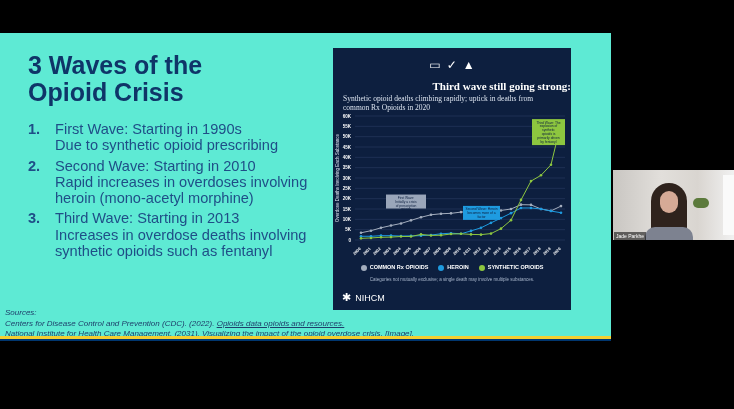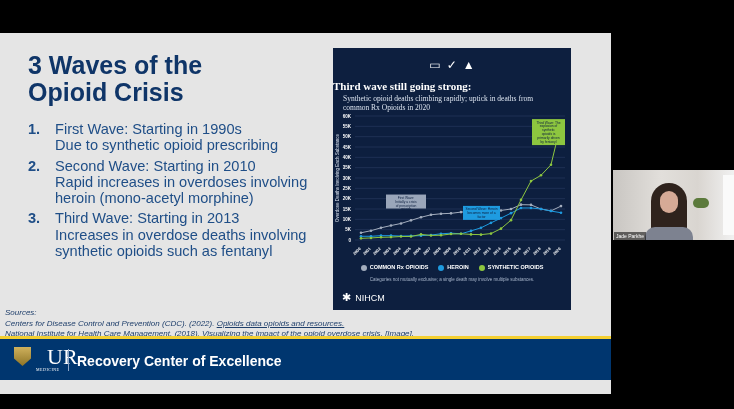--- a/index.html
+++ b/index.html
@@ -1,35 +1,35 @@
 <!DOCTYPE html>
 <html><head>
 <meta charset="utf-8">
 <style>
   html,body{margin:0;padding:0;}
   body{width:734px;height:409px;background:#000;position:relative;overflow:hidden;font-family:"Liberation Sans",sans-serif;}
-  .slide{position:absolute;left:0;top:33px;width:611px;height:361px;background:#e5e5e5;overflow:hidden;}
+  .slide{position:absolute;left:0;top:33px;width:611px;height:308px;background:#5eead4;overflow:hidden;}
   .title{position:absolute;left:28px;top:19px;margin:0;font-size:25px;line-height:27px;font-weight:bold;color:#0f3568;}
   .waves{position:absolute;left:28px;top:88px;margin:0;padding:0;list-style:none;width:300px;}
   .wave{display:flex;color:#1f4e87;font-size:14.6px;line-height:16.3px;margin-bottom:4px;}
   .wave .num{width:27px;font-weight:bold;flex:none;}
   .wave .body{flex:1;}
   .wave .name{font-weight:normal;}
   .sources{position:absolute;left:5px;top:275px;font-size:8px;line-height:10.5px;color:#1f3f6b;font-style:italic;}
   .sources a{color:#1f3f6b;text-decoration:underline;}
   .footer{position:absolute;left:0;top:303px;width:611px;height:41px;background:#00366f;border-top:3px solid #f4cf31;}
   .logo{position:absolute;left:14px;top:8px;display:flex;align-items:flex-start;}
   .shield{width:17px;height:19px;background:linear-gradient(#cfb15d,#8e7426);clip-path:polygon(0 0,100% 0,100% 60%,50% 100%,0 60%);}
   .ur{font-family:"Liberation Serif",serif;color:#fff;font-size:22px;line-height:20px;margin-left:16px;text-align:right;}
   .med{position:absolute;left:22px;top:20px;font-size:4px;color:#fff;letter-spacing:.5px;font-family:"Liberation Serif",serif;}
   .divider{position:absolute;left:68px;top:10px;width:1px;height:22px;background:#8fa6c6;}
   .rce{position:absolute;left:77px;top:14px;color:#fff;font-weight:bold;font-size:14px;}
   .chartpanel{position:absolute;left:333px;top:15px;width:238px;height:262px;background:#0d1f3f;}
   .icons{position:absolute;left:0;top:10px;width:100%;display:flex;justify-content:center;gap:6px;color:#fff;font-size:12px;}
-  .ctitle{position:absolute;left:0;top:32px;width:100%;text-align:left;color:#fff;font-family:"Liberation Serif",serif;font-weight:bold;font-size:11px;}
+  .ctitle{position:absolute;left:0;top:32px;width:100%;text-align:right;color:#fff;font-family:"Liberation Serif",serif;font-weight:bold;font-size:11px;}
   .csub{position:absolute;left:10px;top:46px;width:218px;color:#dbe3ef;font-family:"Liberation Serif",serif;font-size:7.5px;line-height:9px;}
   .plot{position:absolute;left:0;top:64px;width:238px;height:170px;}
   .legend{position:absolute;left:0;top:216px;width:100%;display:flex;justify-content:center;gap:10px;font-size:5.5px;color:#fff;font-weight:bold;}
   .legend span.dot{display:inline-block;width:6px;height:6px;border-radius:50%;margin-right:3px;vertical-align:middle;}
   .note{position:absolute;left:0;top:229px;width:100%;text-align:center;font-size:4.5px;color:#a9b7cc;}
   .nihcm{position:absolute;left:9px;top:243px;color:#fff;font-size:9px;display:flex;align-items:center;gap:4px;}
   .nihcm .star{font-size:11px;}
   .webcam{position:absolute;left:613px;top:170px;width:121px;height:70px;background:linear-gradient(90deg,#c9c6c2 0%,#e2dfdb 40%,#d9d5d0 70%,#f1f1f1 100%);overflow:hidden;}
   .person{position:absolute;left:38px;top:13px;width:36px;height:57px;}
   .hair{position:absolute;left:0;top:0;width:36px;height:57px;background:#2f231d;border-radius:18px 18px 4px 4px;}
@@ -208,21 +208,21 @@
     <div class="note">Categories not mutually exclusive; a single death may involve multiple substances.</div>
     <div class="nihcm">
       <span class="star">✱</span>
       <span>NIHCM</span>
     </div>
   </div>
 
   <div class="sources">
     <div>Sources:</div>
     <div><span>Centers for Disease Control and Prevention (CDC). (2022). </span><a>Opioids data opioids and resources.</a></div>
-    <div><span>National Institute for Health Care Management. (2018). </span><a>Visualizing the impact of the opioid overdose crisis</a><span>. [Image].</span></div>
+    <div><span>National Institute for Health Care Management. (2031). </span><a>Visualizing the impact of the opioid overdose crisis</a><span>. [Image].</span></div>
   </div>
 
   <div class="footer">
     <div class="logo">
       <div class="shield"></div>
       <span class="ur">UR</span>
       <span class="med">MEDICINE</span>
     </div>
     <div class="divider"></div>
     <div class="rce">Recovery Center of Excellence</div>

